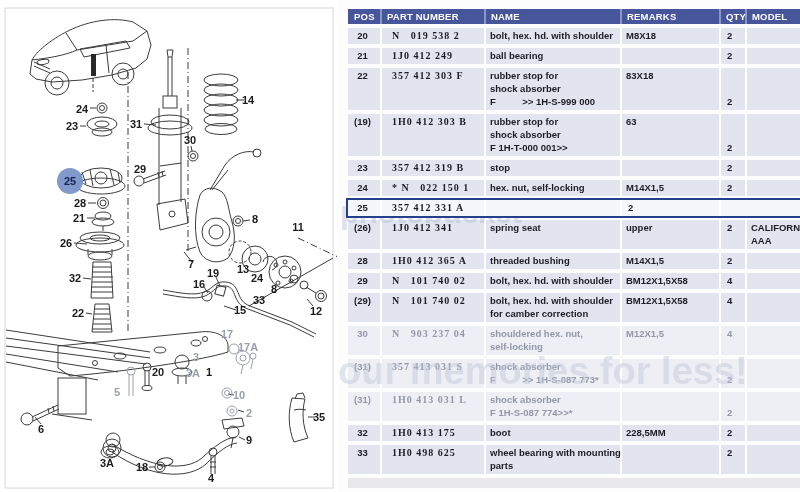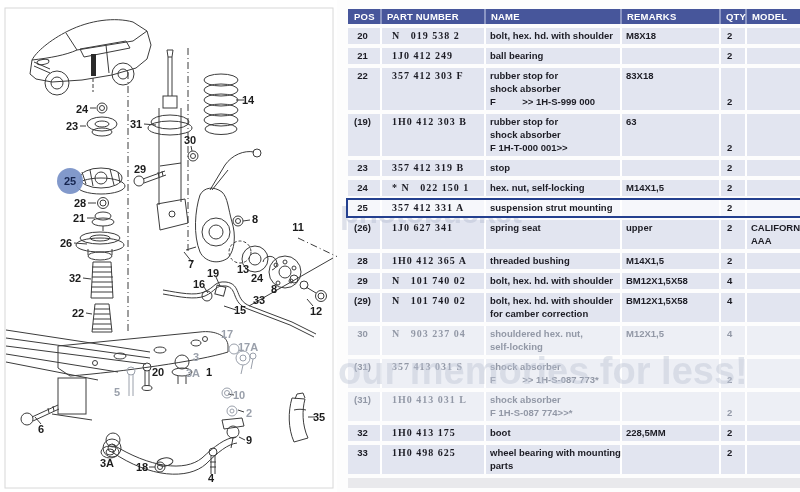--- a/index.html
+++ b/index.html
@@ -461,32 +461,29 @@
           </div>
           <div class="cell remarks">M14X1,5</div>
           <div class="cell qty">
             <div class="ln">2</div>
           </div>
           <div class="cell model"></div>
         </div>
         <div class="t-row selected">
           <div class="cell pos">25</div>
           <div class="cell part">357 412 331 A</div>
-          <div class="cell name">
-            <div class="ln">suspension strut mounting</div>
-          </div>
           <div class="cell remarks"></div>
           <div class="cell qty">
             <div class="ln">2</div>
           </div>
           <div class="cell model"></div>
         </div>
         <div class="t-row normal">
           <div class="cell pos">(26)</div>
-          <div class="cell part">1J0 627 341</div>
+          <div class="cell part">1J0 412 341</div>
           <div class="cell name">
             <div class="ln">spring seat</div>
           </div>
           <div class="cell remarks">upper</div>
           <div class="cell qty">
             <div class="ln">2</div>
           </div>
           <div class="cell model">
             <div class="ln">CALIFORNIA+</div>
             <div class="ln">AAA</div>

